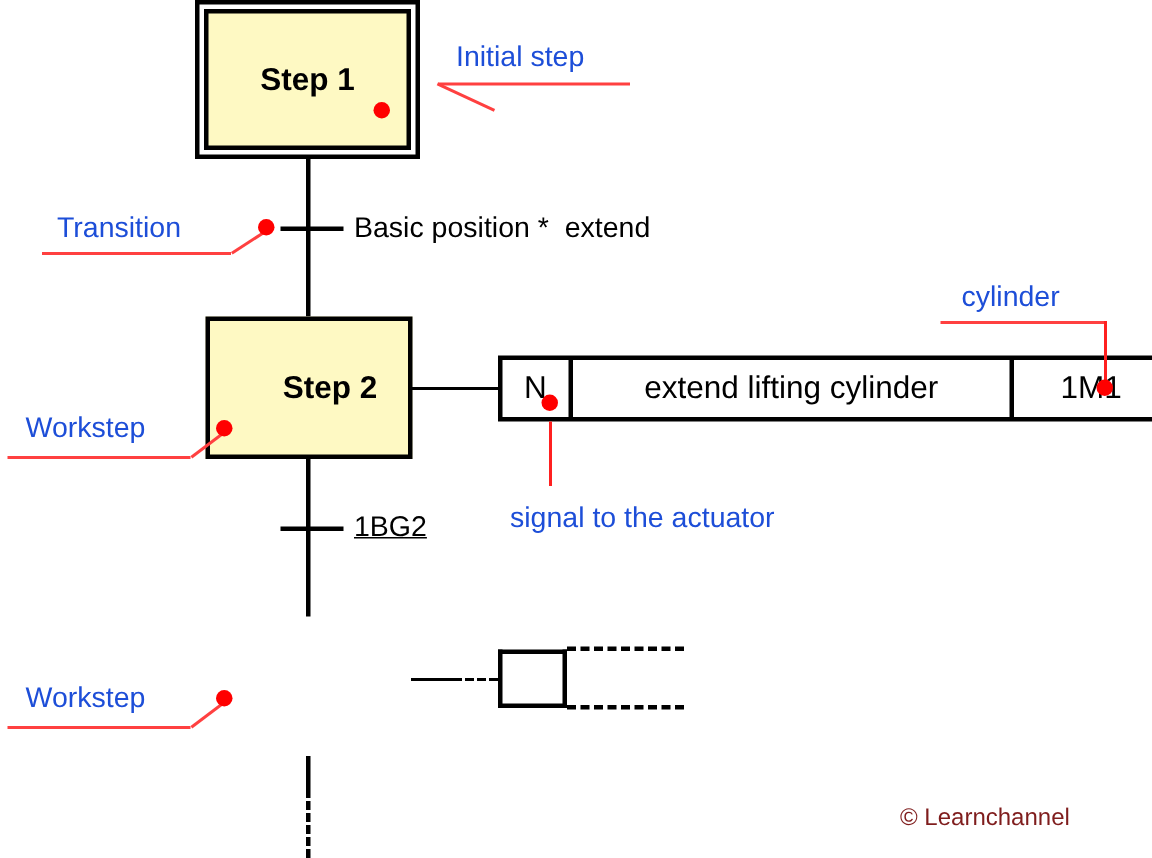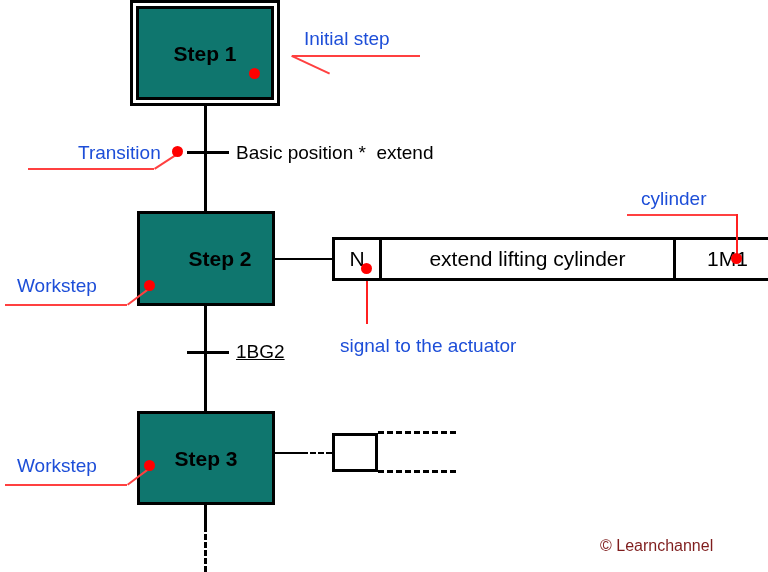--- a/index.html
+++ b/index.html
@@ -16,21 +16,21 @@
     height: 572px;
     background: #ffffff;
     overflow: hidden;
   }
 
   
   .step-box {
     position: absolute;
     box-sizing: border-box;
     border: 3px solid #000000;
-    background: #0f766e;
+    background: #fef9c3;
     display: flex;
     align-items: center;
     justify-content: center;
   }
   .step-box.initial {
     border: 3px solid #000000;
     outline: 3px solid #000000;
     outline-offset: 3px;
   }
   .step-label {
@@ -183,42 +183,39 @@
     <div class="action-cell cell-qualifier">N</div>
     <div class="action-cell cell-desc">extend lifting cylinder</div>
     <div class="action-cell cell-actuator">1M1</div>
   </div>
 
   <div class="vline" style="left:204px; top:305px; height:106px;"></div>
 
   <div class="hline" style="left:187px; top:351px; width:42px;"></div>
   <div class="cond-text" style="left:236px; top:342px;text-decoration:underline;">1BG2</div>
 
-  <div class="step-box" style="left:137px; top:411px; width:138px; height:94px;">
-    <span class="step-label">Step 3</span>
-  </div>
 
   <div class="hline thin" style="left:274px; top:452px; width:28px;"></div>
   <div class="hline dashed-thin" style="left:302px; top:452px; width:30px;"></div>
 
   <div class="partial-box" style="left:332px; top:433px; width:46px; height:39px;">
     <div class="divider"></div>
   </div>
   <div class="hline dashed" style="left:378px; top:431px; width:78px;"></div>
   <div class="hline dashed" style="left:378px; top:470px; width:78px;"></div>
 
   <div class="vline" style="left:204px; top:504px; height:22px;"></div>
   <div class="vline dashed" style="left:204px; top:526px; height:46px;"></div>
 
   <div class="ann-text" style="left:304px; top:29px;">Initial step</div>
   <div class="ann-line-h" style="left:292px; top:55px; width:128px;"></div>
   <div class="ann-diag" style="left:292px; top:55px; width:42px; transform:rotate(25deg);"></div>
   <div class="ann-dot" style="left:249px; top:68px;"></div>
 
-  <div class="ann-text" style="left:38px; top:143px;margin-left:40px;">Transition</div>
+  <div class="ann-text" style="left:38px; top:143px;">Transition</div>
   <div class="ann-line-h" style="left:28px; top:168px; width:126px;"></div>
   <div class="ann-diag" style="left:154px; top:168px; width:28px; transform:rotate(-33deg);"></div>
   <div class="ann-dot" style="left:172px; top:146px;"></div>
 
   <div class="ann-text" style="left:17px; top:276px;">Workstep</div>
   <div class="ann-line-h" style="left:5px; top:304px; width:122px;"></div>
   <div class="ann-diag" style="left:127px; top:304px; width:29px; transform:rotate(-37deg);"></div>
   <div class="ann-dot" style="left:144px; top:280px;"></div>
 
   <div class="ann-text" style="left:17px; top:456px;">Workstep</div>

